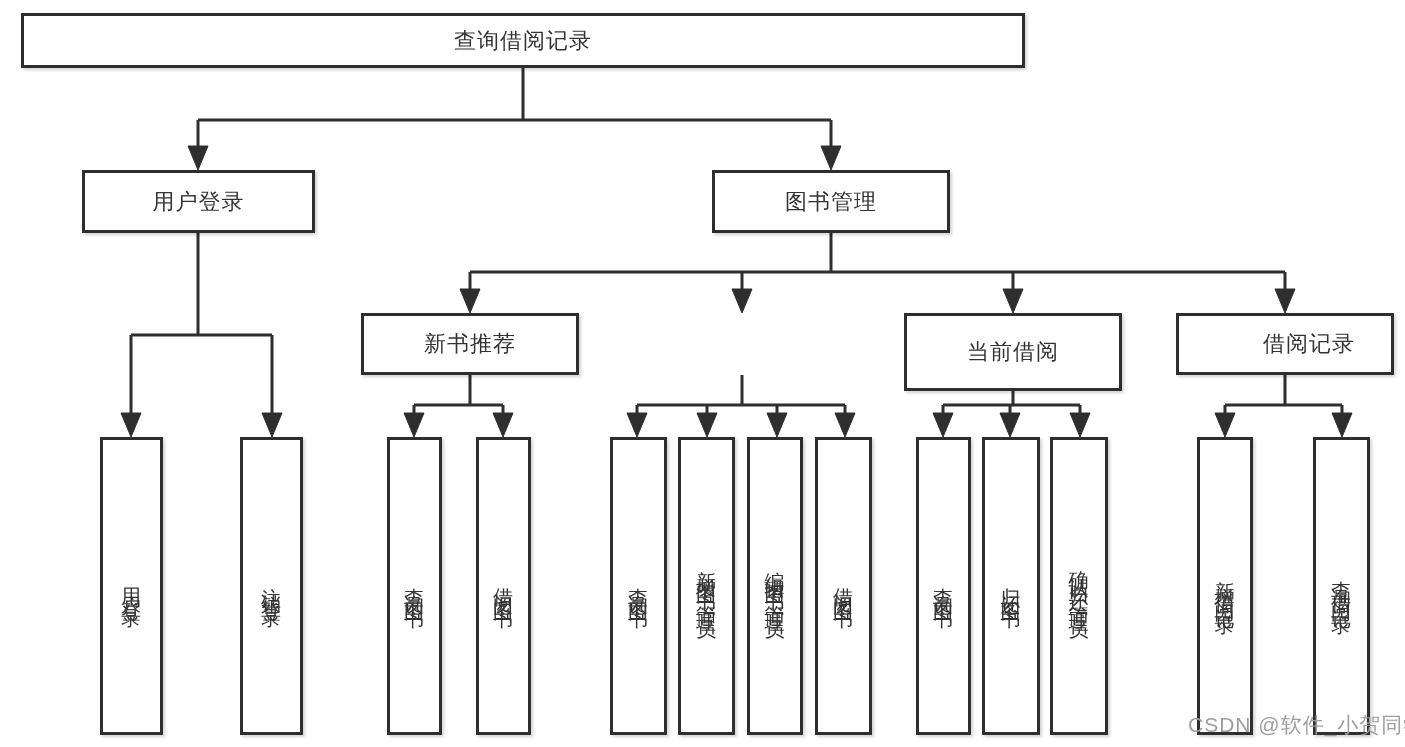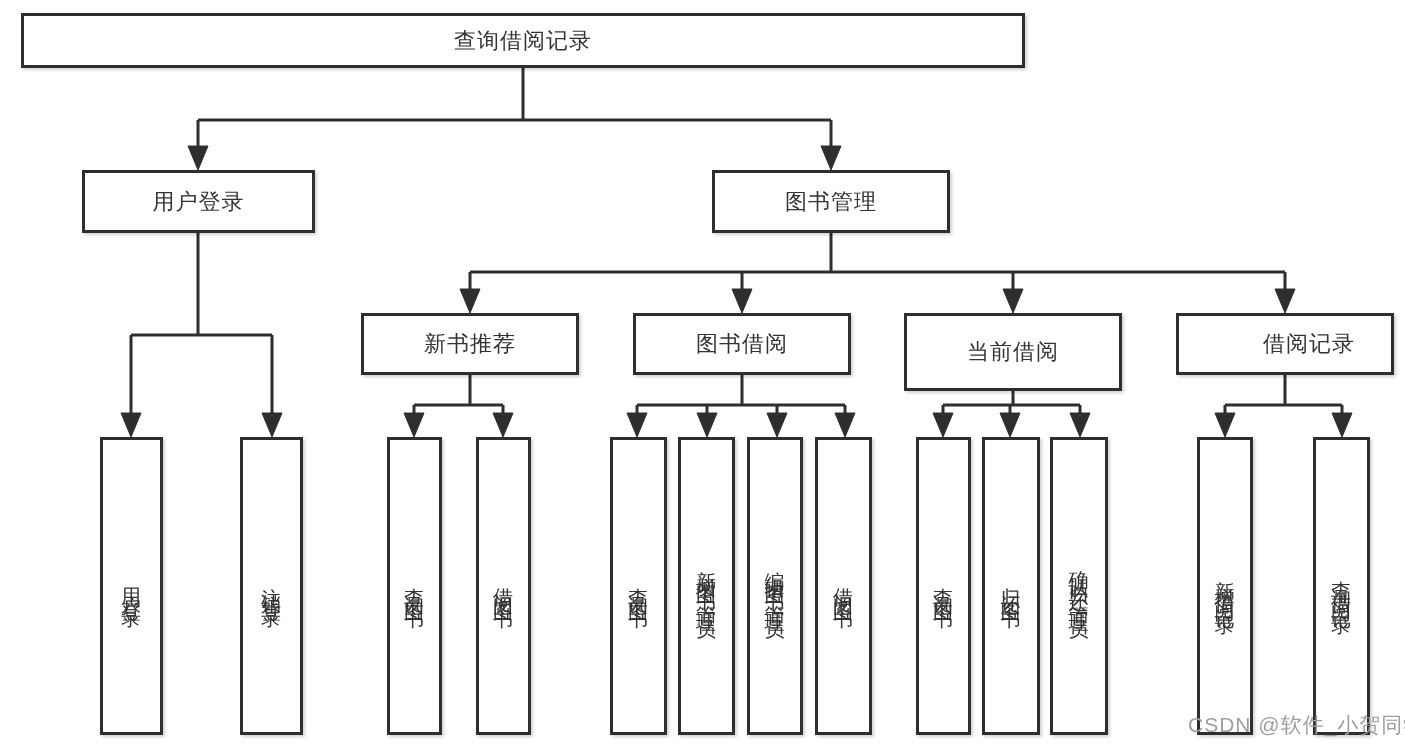--- a/index.html
+++ b/index.html
@@ -154,23 +154,20 @@
   <div class="node hnode n-l2a">
     <span>用户登录</span>
   </div>
   <div class="node hnode n-l2b">
     <span>图书管理</span>
   </div>
 
   <div class="node hnode n-l3a">
     <span>新书推荐</span>
   </div>
-  <div class="node hnode n-l3b">
-    <span>图书借阅</span>
-  </div>
   <div class="node hnode n-l3c">
     <span>当前借阅</span>
   </div>
   <div class="node hnode n-l3d">
     <span>借阅记录</span>
   </div>
 
   <div class="node vnode leaf n-f1">
     <span class="vtext">用户登录</span>
   </div>

